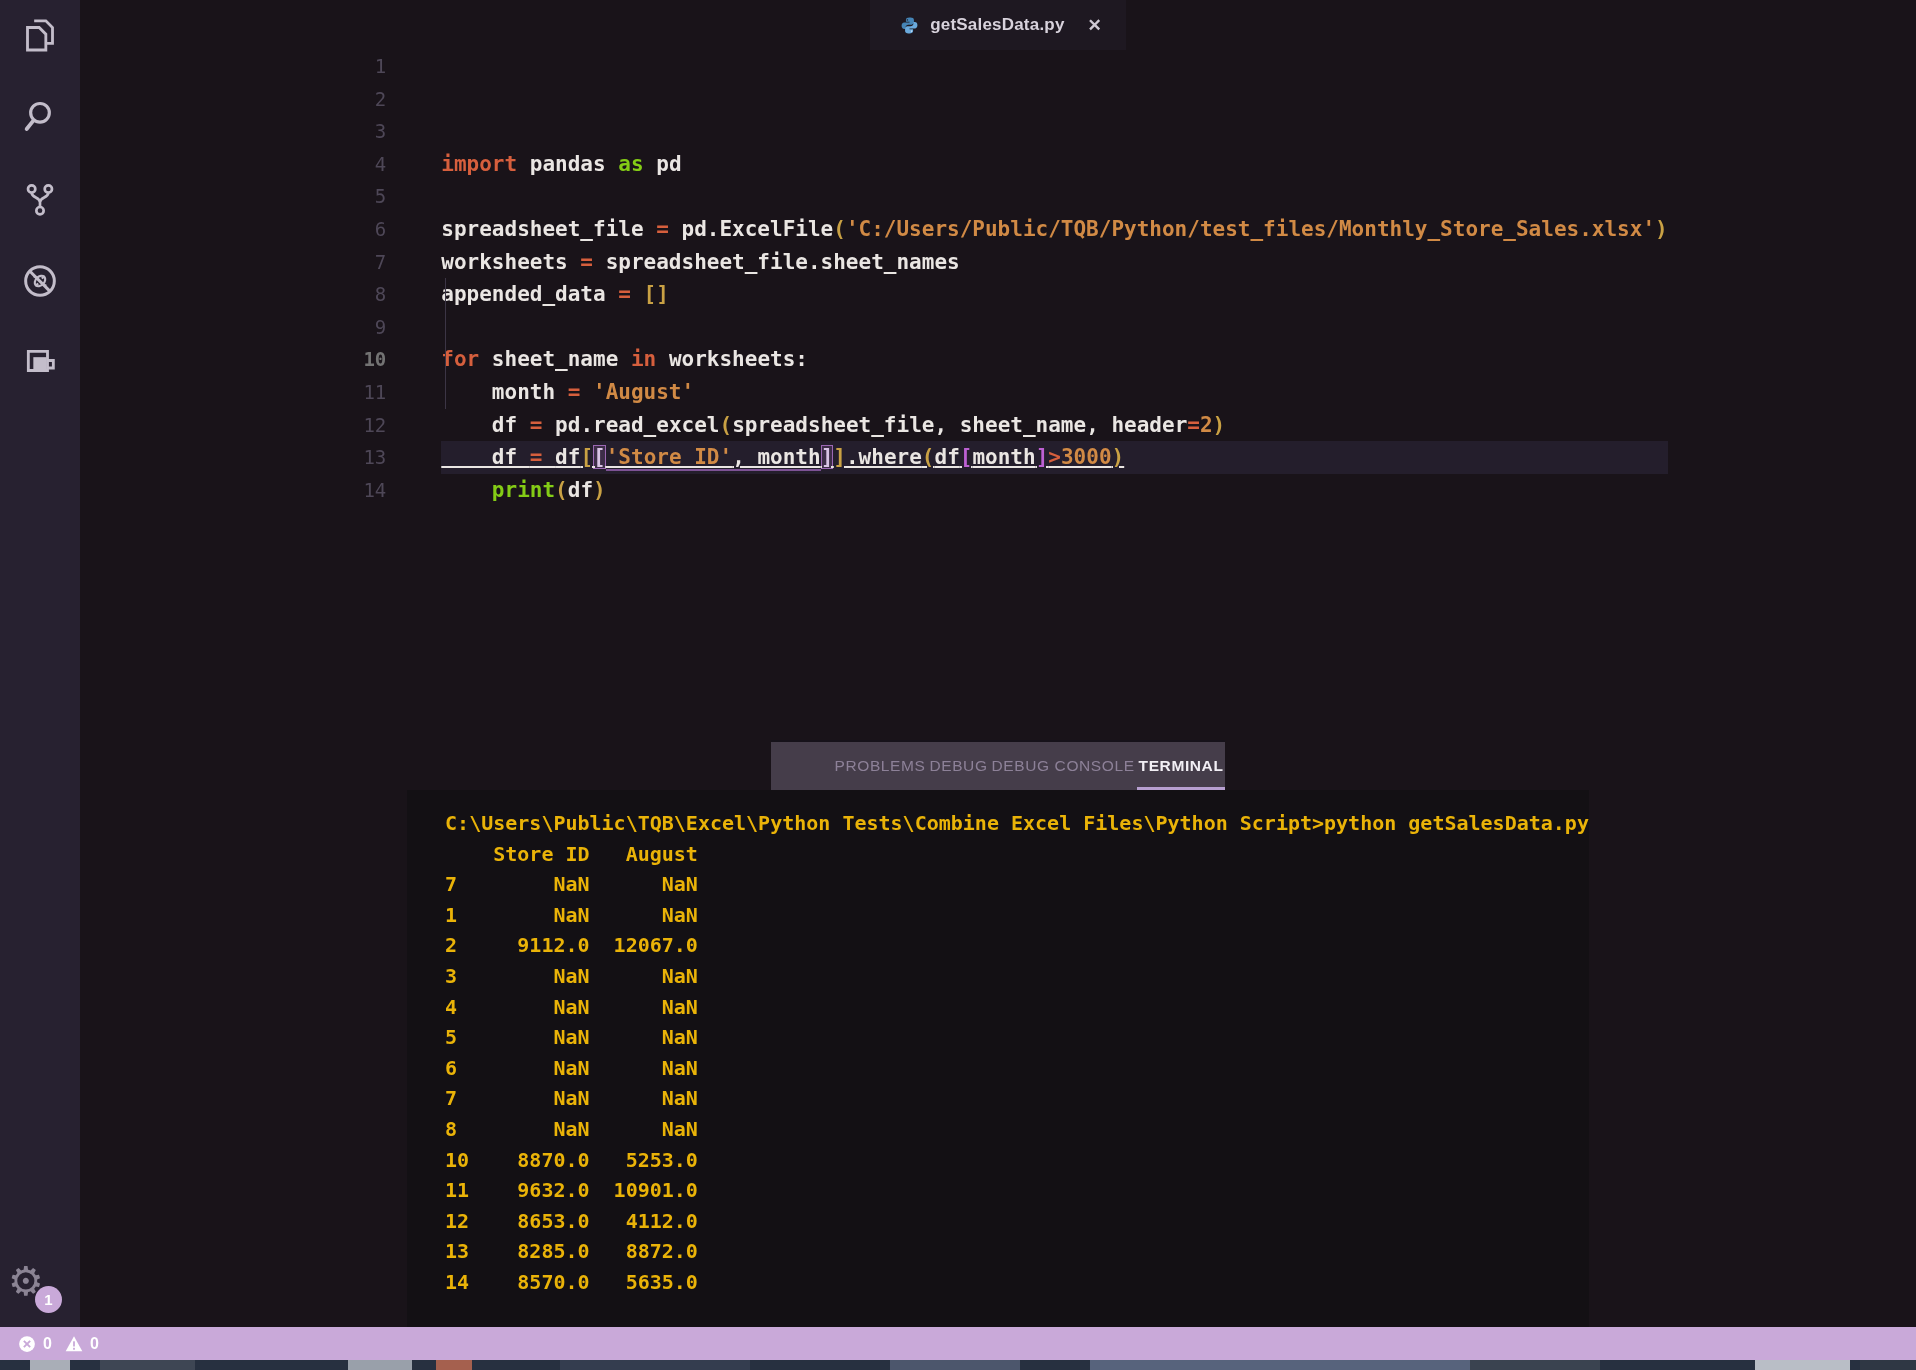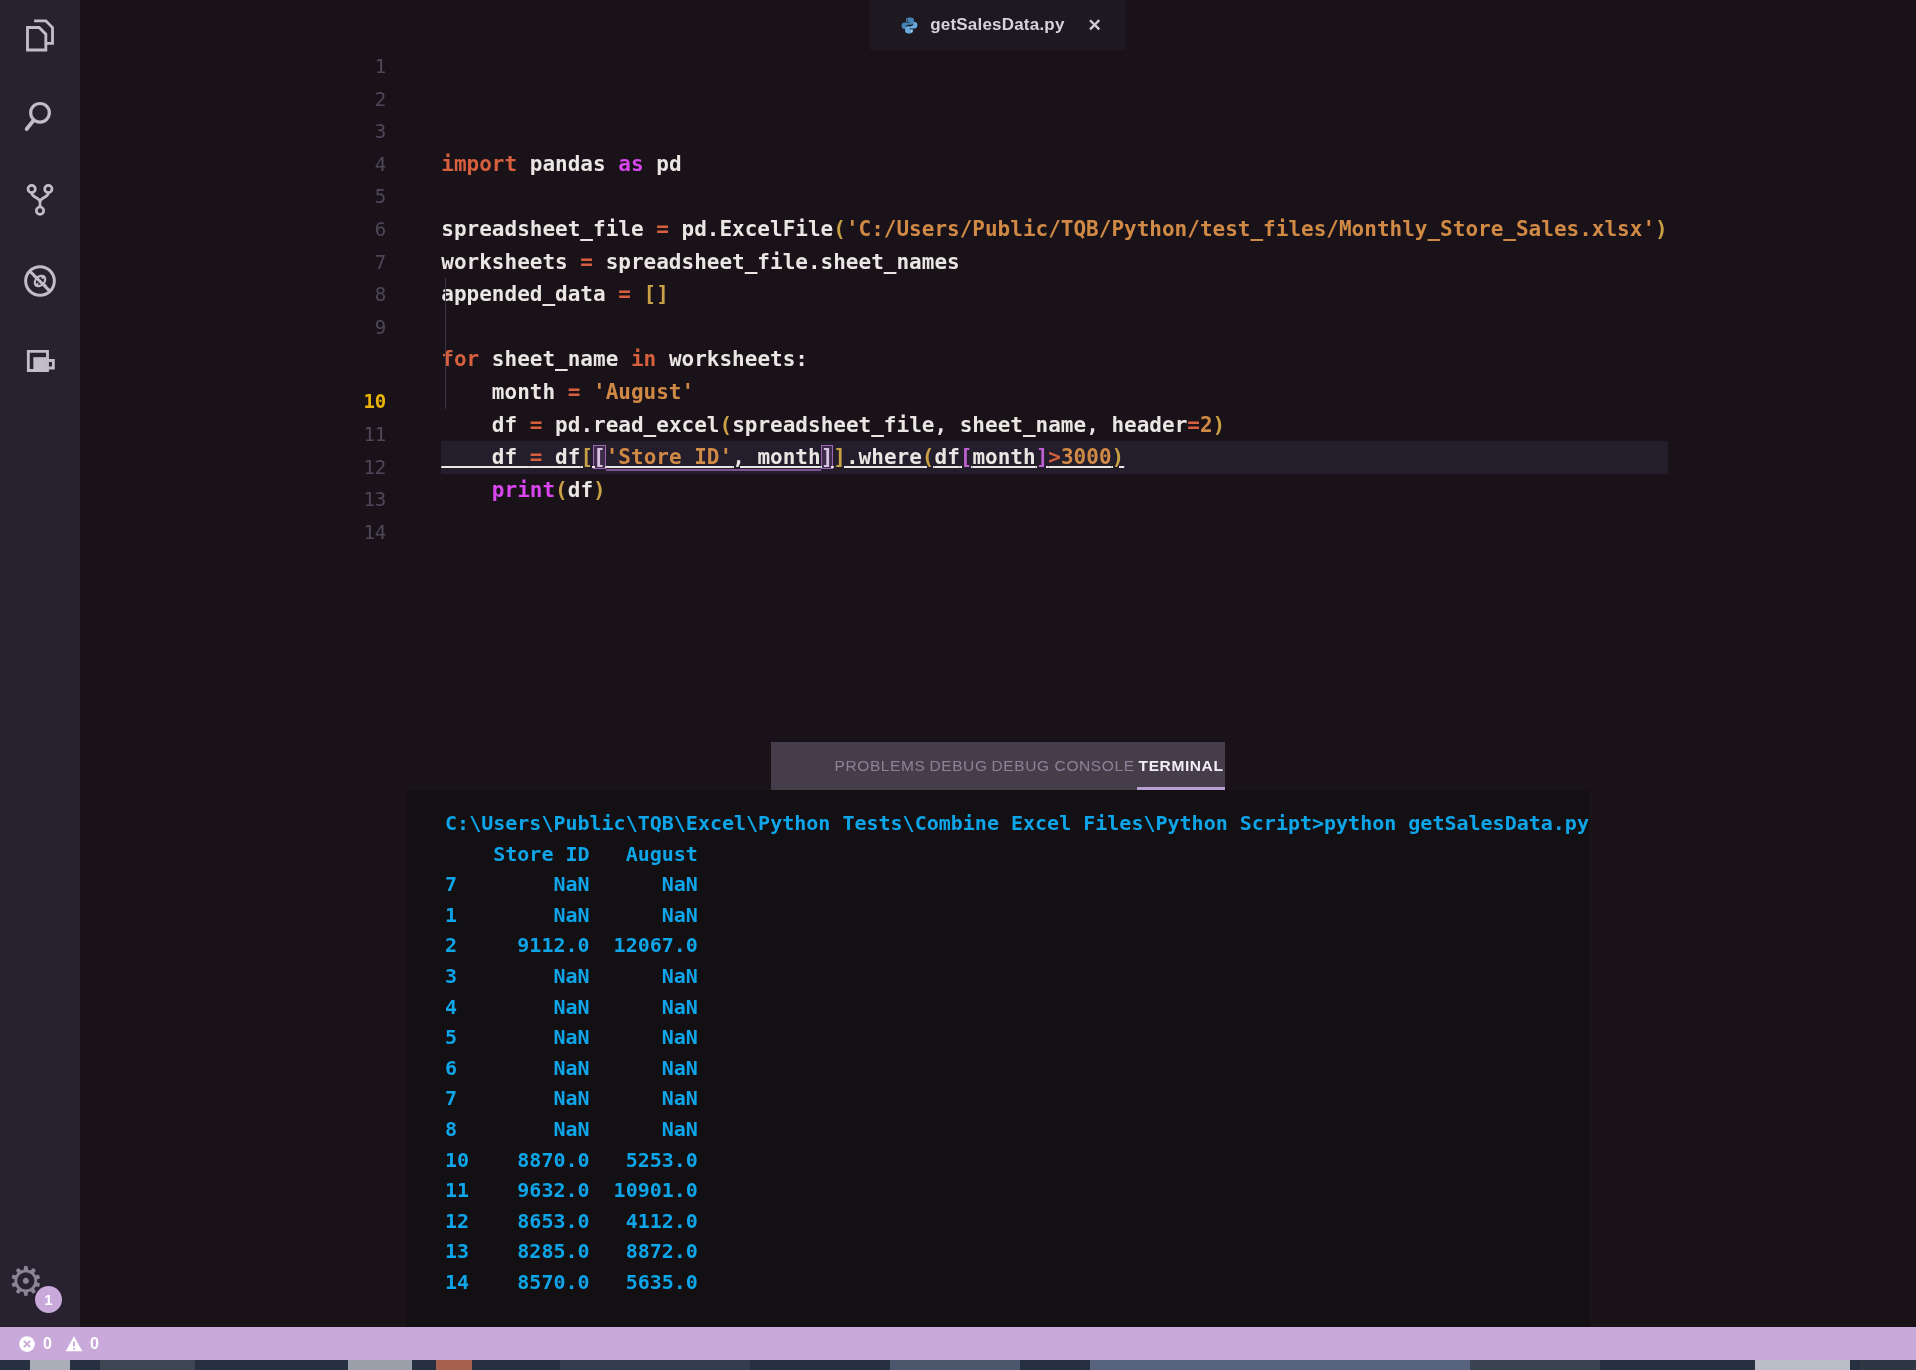--- a/index.html
+++ b/index.html
@@ -40,32 +40,32 @@
   .editor-tab .py-icon svg{ width:19px; height:19px; display:block; }
   .tab-title{ color:#d8d2dc; font-size:17px; font-weight:bold; letter-spacing:.2px; }
   .tab-close{ color:#cfc9d4; font-size:17px; font-weight:bold; margin-left:12px; cursor:pointer; }
 
   
   .editor{ height:690px; display:flex; background:#191319; flex-shrink:0; position:relative; overflow:hidden; }
   .gutter{
     width:110px; flex-shrink:0; text-align:right; padding-right:52px;
     font:19px/32.6px "DejaVu Sans Mono", monospace; color:#4e4757;
   }
-  .gutter .cur{ color:#eab308; font-weight:bold;margin-top:42px; }
+  .gutter .cur{ color:#737373; font-weight:bold; }
   .code-area{
     flex:1; position:relative; padding-left:3px;
     font:bold 21px/32.6px "DejaVu Sans Mono", monospace;
     color:#eae6e3; white-space:pre; overflow:hidden;
   }
   .code-line{ height:32.6px; position:relative; }
   .code-line.cur{ background:#241e2c;text-decoration:underline; }
   .indent-guide{ position:absolute; left:7px; top:228.2px; width:1px; height:130.4px; background:#3c3545; z-index:2; }
 
   .tk-kw { color:#d65f3d; }
-  .tk-kw2{ color:#d946ef; }
+  .tk-kw2{ color:#84cc16; }
   .tk-id { color:#eae6e3; }
   .tk-str{ color:#d18a45; }
   .tk-num{ color:#d18a45; }
   .tk-b1 { color:#c9a144; }
   .tk-b2 { color:#bc60d2; }
   .tk-bm { color:#d9c4e6; background:rgba(152,102,172,.22); box-shadow:inset 0 0 0 1px #9c68b4; }
   .u     { border-bottom:2px solid #7d5294; }
 
   
   .panel-header{
@@ -74,21 +74,21 @@
   }
   .panel-tab{
     display:flex; align-items:center; font-size:15.5px; letter-spacing:.6px;
     color:#8d8198; border-bottom:3px solid transparent; padding:2px 2px 0 2px; cursor:pointer;
   }
   .panel-tab.active{ color:#f2eff5; font-weight:bold; border-bottom-color:#b79fd0; }
 
   
   .terminal{
     flex:1; background:#131014; padding:18px 0 0 38px; overflow:hidden; cursor:text;
-    font:bold 20px/30.6px "DejaVu Sans Mono", monospace; color:#0ea5e9;
+    font:bold 20px/30.6px "DejaVu Sans Mono", monospace; color:#eab308;
   }
   .t-line{ white-space:pre; height:30.6px; }
 
   
   .status-bar{
     height:33px; background:#c9a9d9; flex-shrink:0;
     display:flex; align-items:center; padding-left:18px; gap:9px;
     color:#fff; font-size:16px; font-weight:bold;
   }
   .sb-group{ display:flex; align-items:center; gap:7px; cursor:pointer; }

